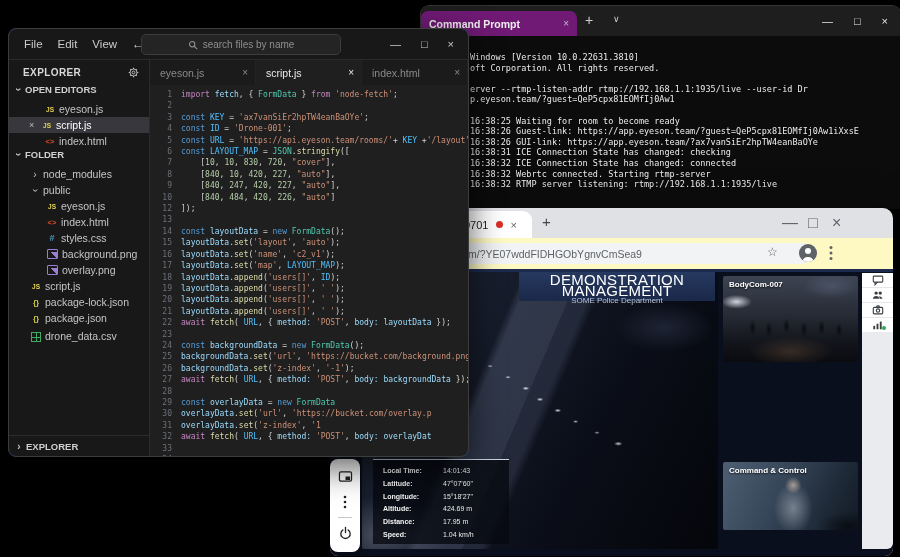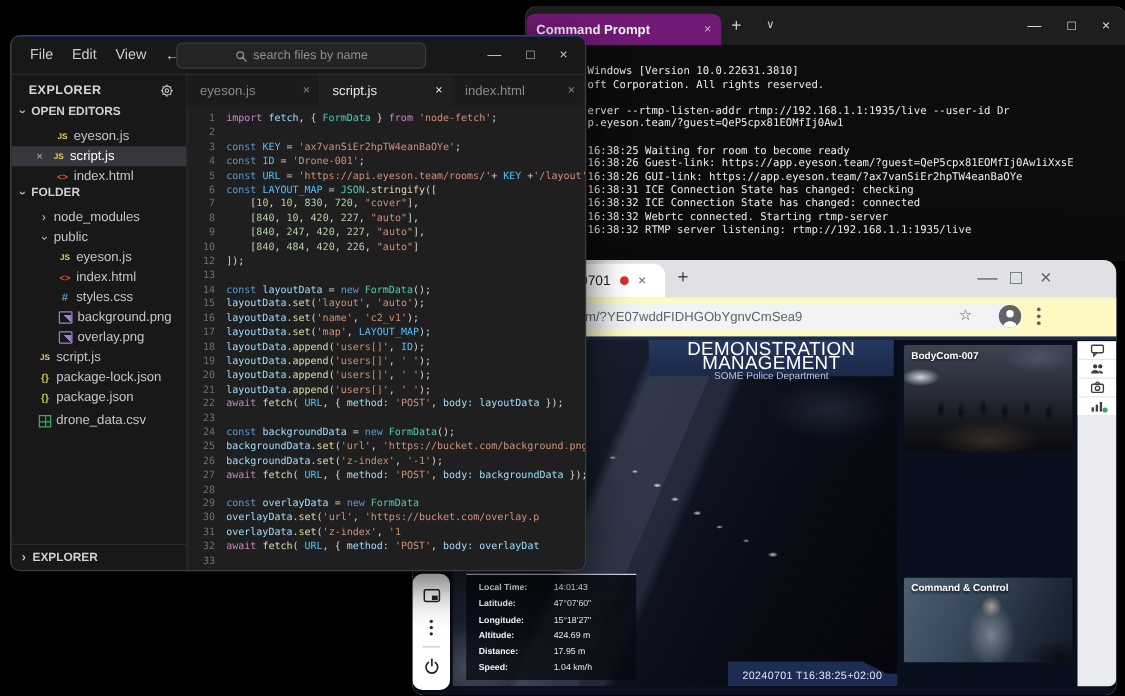--- a/index.html
+++ b/index.html
@@ -217,23 +217,20 @@
     </span>
   </div>
   <div class="br-content">
 
     <div class="main-video">
       <div class="sc sc-main"></div>
       <div class="banner">
         <div class="t1">DEMONSTRATION MANAGEMENT</div>
         <div class="t2">SOME Police Department</div>
       </div>
-      <div class="ts-banner">
-        <span>20240701 T16:38:25+02:00</span>
-      </div>
     </div>
 
     <div class="telemetry" id="telemetry">
         <div class="tl-row">
           <span class="lb">Local Time:</span>
           <span>14:01:43</span>
         </div>
         <div class="tl-row">
           <span class="lb">Latitude:</span>
           <span>47°07'60"</span>

